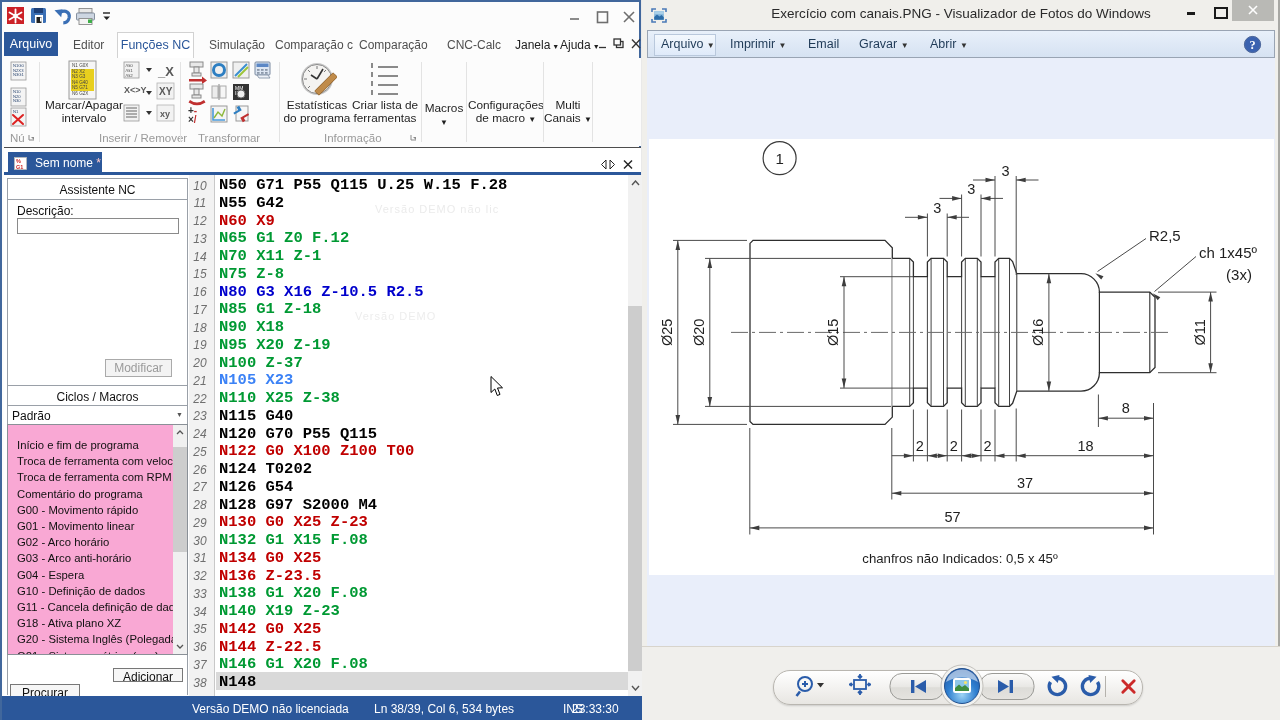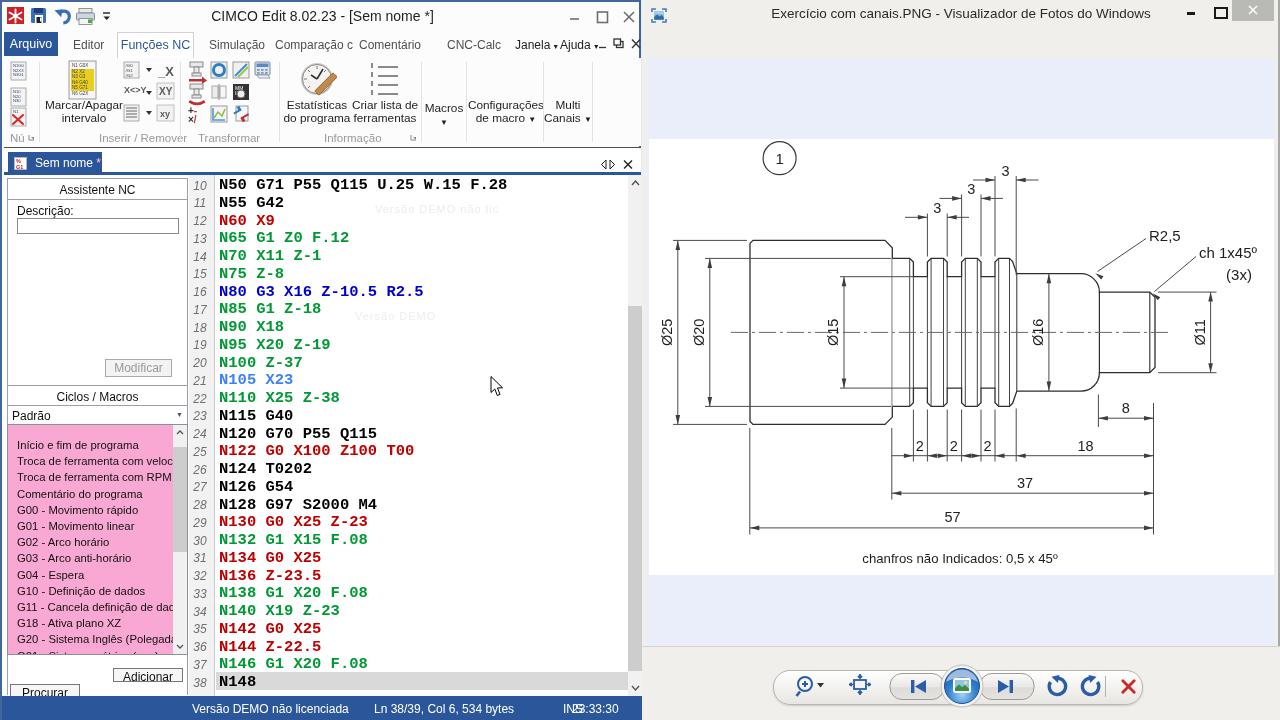--- a/index.html
+++ b/index.html
@@ -42,36 +42,35 @@
         <rect x="75" y="4.5" width="13" height="4.5" fill="#e8e8e8" stroke="#8a8a8a" stroke-width="0.9"></rect>
         <rect x="72.5" y="9" width="18" height="7" rx="1" fill="#cdd6e2" stroke="#7a8796" stroke-width="0.9"></rect>
         <rect x="75" y="14.5" width="13" height="6" fill="#f4f4f4" stroke="#8a8a8a" stroke-width="0.9"></rect>
         <rect x="84" y="15.5" width="4" height="3.5" fill="#3fae49"></rect>
       </g>
       <g stroke="#222" stroke-width="1.4">
         <line x1="99" y1="9" x2="106" y2="9"></line>
         <path d="M 99.5 12.5 L 106 12.5 L 102.7 16 Z" fill="#222" stroke="none"></path>
       </g>
     </svg>
-    <div class="abs ttxt" style="left:0;top:6px;width:641px;text-align:center;">CIMCO Edit 8.02.23 - [Sem nome *]</div>
     <svg class="abs" style="left:560px;top:4px" width="78" height="20" viewBox="0 0 78 20">
       <g stroke="#6e6e6e" stroke-width="1.6" fill="none">
         <line x1="8" y1="13" x2="17" y2="13"></line>
         <rect x="35.5" y="6" width="10" height="10.5"></rect>
         <line x1="62" y1="6" x2="72" y2="16"></line>
         <line x1="72" y1="6" x2="62" y2="16"></line>
       </g>
     </svg>
 
     <div class="abs" style="left:2px;top:30px;width:54px;height:24px;background:#2b579a;color:#fff;font-size:12.5px;text-align:center;line-height:24px;">Arquivo</div>
     <div class="abs tabtxt" style="left:71px;top:36px;">Editor</div>
     <div class="abs" style="left:115px;top:30px;width:77px;height:26px;background:#fff;border:1px solid #d2d2d2;border-bottom:none;box-sizing:border-box;color:#2b579a;font-size:12.5px;text-align:center;line-height:24px;">Funções NC</div>
     <div class="abs tabtxt" style="left:207px;top:36px;">Simulação</div>
     <div class="abs tabtxt" style="left:273px;top:36px;">Comparação c</div>
-    <div class="abs tabtxt" style="left:357px;top:36px;">Comentário</div>
+    <div class="abs tabtxt" style="left:357px;top:36px;">Comparação</div>
     <div class="abs tabtxt" style="left:445px;top:36px;">CNC-Calc</div>
     <div class="abs tabtxt" style="left:513px;top:36px;color:#222;">Janela<span style="font-size:7px;"> ▼</span></div>
     <div class="abs tabtxt" style="left:558px;top:36px;color:#222;">Ajuda<span style="font-size:7px;"> ▼</span></div>
     <svg class="abs" style="left:595px;top:36px" width="44" height="12" viewBox="0 0 44 12">
       <g stroke="#333" stroke-width="1.3" fill="none">
         <line x1="2" y1="9.5" x2="9" y2="9.5"></line>
         <rect x="19.5" y="3.5" width="6.5" height="6"></rect>
         <rect x="17" y="1" width="6.5" height="6" fill="#fcfcfc"></rect>
         <line x1="35" y1="1.5" x2="43" y2="10"></line>
         <line x1="43" y1="1.5" x2="35" y2="10"></line>
@@ -427,20 +426,33 @@
     <div class="abs" style="left:572px;top:7px;width:10px;height:8px;border:2px solid #1a1a1a;"></div>
     <div class="abs" style="left:590px;top:0px;width:42px;height:21px;background:#b9b9b5;">
       <svg width="42" height="21" viewBox="0 0 42 21">
           <g stroke="#fdfdfd" stroke-width="1.6">
             <line x1="17" y1="6" x2="25" y2="14"></line>
             <line x1="25" y1="6" x2="17" y2="14"></line>
           </g>
         </svg>
     </div>
 
+    <div class="abs" style="left:5px;top:30px;width:628px;height:28px;background:linear-gradient(#e8f0fa,#d6e2f2);border:1px solid #99a4b3;box-sizing:border-box;">
+      <div style="position:absolute;left:6px;top:3px;width:60px;height:20px;border:1px solid #b9c8dc;background:linear-gradient(#f3f8fd,#dfeafa);"></div>
+      <div class="pvmenu" style="position:absolute;left:13px;top:6px;">Arquivo <span style="font-size:8px;color:#333;">▼</span></div>
+      <div class="pvmenu" style="position:absolute;left:82px;top:6px;">Imprimir <span style="font-size:8px;color:#333;">▼</span></div>
+      <div class="pvmenu" style="position:absolute;left:160px;top:6px;">Email</div>
+      <div class="pvmenu" style="position:absolute;left:211px;top:6px;">Gravar <span style="font-size:8px;color:#333;">▼</span></div>
+      <div class="pvmenu" style="position:absolute;left:282px;top:6px;">Abrir <span style="font-size:8px;color:#333;">▼</span></div>
+      <svg style="position:absolute;right:12px;top:4px" width="19" height="19" viewBox="0 0 20 20">
+        <circle cx="10" cy="10" r="8.5" fill="#3a62b0" stroke="#7a92c0" stroke-width="1"></circle>
+        <circle cx="10" cy="10" r="8.5" fill="none" stroke="#1e3c78" stroke-width="0.6"></circle>
+        <text x="10" y="14.5" text-anchor="middle" font-size="13" font-weight="bold" fill="#fff" font-family="Liberation Serif">?</text>
+      </svg>
+    </div>
 
     <div class="abs" style="left:5px;top:58px;width:628px;height:588px;background:#e9eefa;"></div>
     <div class="abs" style="left:7px;top:139px;width:625px;height:436px;background:#fff;"></div>
     <svg class="abs" style="left:7px;top:139px" width="625" height="436" viewBox="649 139 625 436" font-family="Liberation Sans">
     <circle cx="779.6" cy="158.2" r="16.5" fill="none" stroke="#3a3a3a" stroke-width="1.2"></circle>
     <text x="779.6" y="163.6" text-anchor="middle" font-size="15" fill="#222">1</text>
     <path d="M 753,240.4 H 885 L 892.3,247.7 V 417.1 L 885,424.4 H 753 L 750,421.4 V 243.4 Z" fill="#fff" stroke="#2e2e2e" stroke-width="1.3"></path>
     <path d="M 892.3,258.4 H 909.7 L 913.4,262.1 V 276.7 H 927.4 V 262.1 L 931.1,258.4 H 943.5 L 947.2,262.1 V 276.7 H 961.6 V 262.1 L 965.3,258.4 H 977.3 L 981.0,262.1 V 276.7 H 995.0 V 262.1 L 998.7,258.4 H 1009.5 L 1012.6,261.5 L 1016.8,273.7 H 1081 A 18.4 18.4 0 0 1 1099.4 292.1 H 1149.8 L 1155,297.3 V 367.5 L 1149.8,372.7 H 1099.4 A 18.4 18.4 0 0 1 1081,391.1 H 1016.8 L 1012.6,403.3 L 1009.5,406.4 H 998.7 L 995.0,402.7 V 388.1 H 981.0 V 402.7 L 977.3,406.4 H 965.3 L 961.6,402.7 V 388.1 H 947.2 V 402.7 L 943.5,406.4 H 931.1 L 927.4,402.7 V 388.1 H 913.4 V 402.7 L 909.7,406.4 H 892.3" fill="#fff" stroke="#2e2e2e" stroke-width="1.3"></path>
     <line x1="1099.4" y1="292.1" x2="1099.4" y2="372.7" stroke="#2e2e2e" stroke-width="1.2"></line>
     <line x1="1149.8" y1="292.1" x2="1149.8" y2="372.7" stroke="#2e2e2e" stroke-width="1.1"></line>

